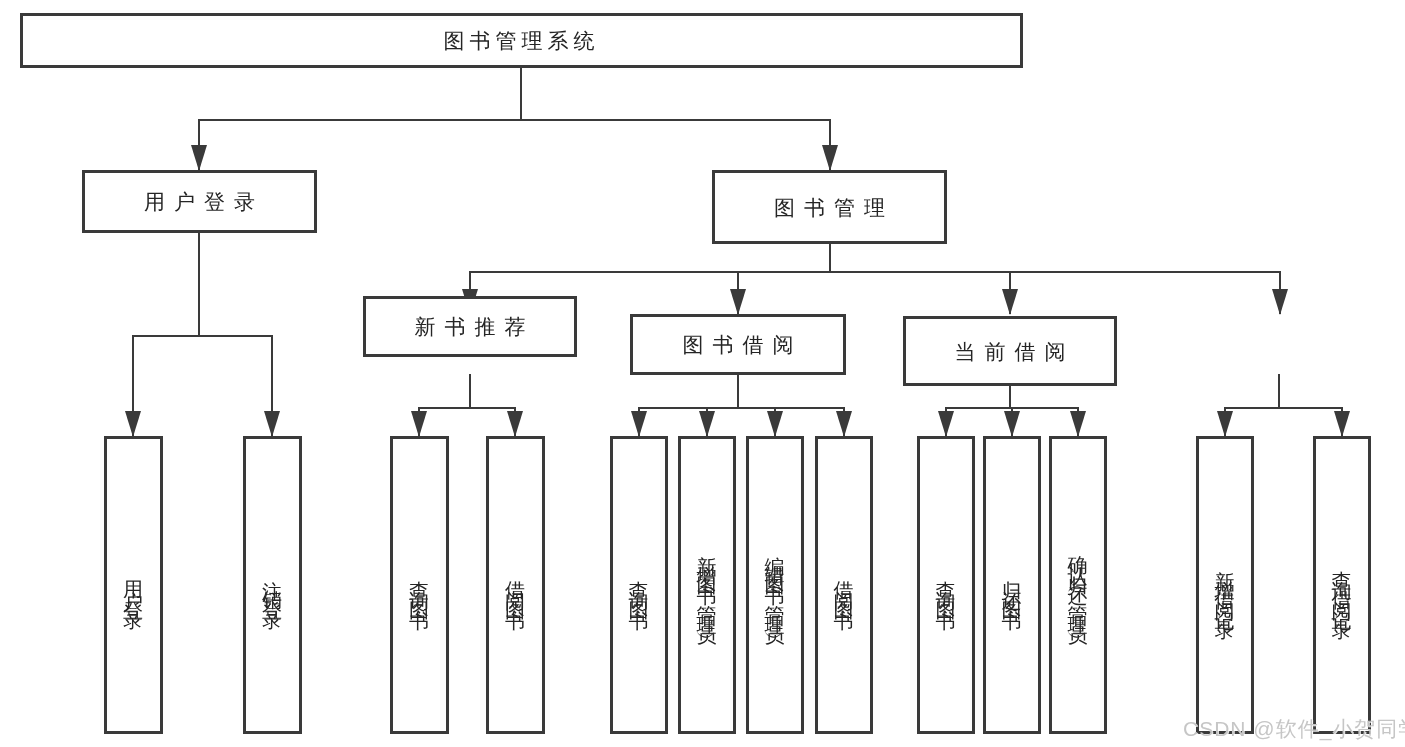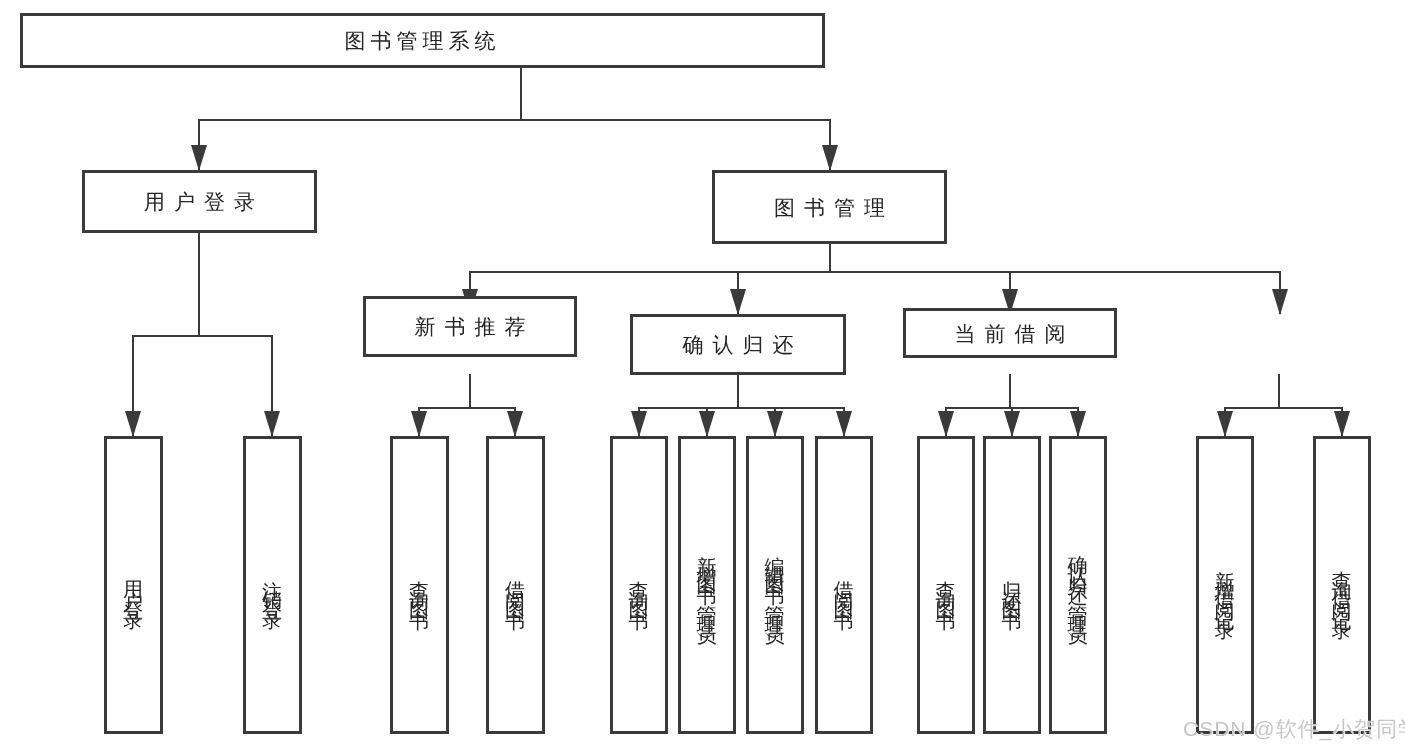--- a/index.html
+++ b/index.html
@@ -71,38 +71,38 @@
       <path d="M946,408 V436" marker-end="url(#arrow)"></path>
       <path d="M1012,408 V436" marker-end="url(#arrow)"></path>
       <path d="M1078,408 V436" marker-end="url(#arrow)"></path>
 
       <path d="M1279,374 V408 M1224,408 H1343"></path>
       <path d="M1225,408 V436" marker-end="url(#arrow)"></path>
       <path d="M1342,408 V436" marker-end="url(#arrow)"></path>
     </g>
   </svg>
 
-  <div class="hbox" style="left:20px;top:13px;width:805px;height:55px">
+  <div class="hbox" style="left:20px;top:13px;width:1003px;height:55px">
     <span>图书管理系统</span>
   </div>
 
   <div class="hbox lv23" style="left:82px;top:170px;width:235px;height:63px">
     <span>用户登录</span>
   </div>
   <div class="hbox lv23" style="left:712px;top:170px;width:235px;height:74px">
     <span>图书管理</span>
   </div>
 
   <div class="hbox lv23" style="left:363px;top:296px;width:214px;height:61px">
     <span>新书推荐</span>
   </div>
   <div class="hbox lv23" style="left:630px;top:314px;width:216px;height:61px">
-    <span>确认归还</span>
+    <span>图书借阅</span>
   </div>
-  <div class="hbox lv23" style="left:903px;top:308px;width:214px;height:50px">
+  <div class="hbox lv23" style="left:903px;top:316px;width:214px;height:70px">
     <span>当前借阅</span>
   </div>
 
   <div class="vbox" style="left:104px;width:59px">
     <span>用户登录</span>
   </div>
   <div class="vbox" style="left:243px;width:59px">
     <span>注销登录</span>
   </div>
 

